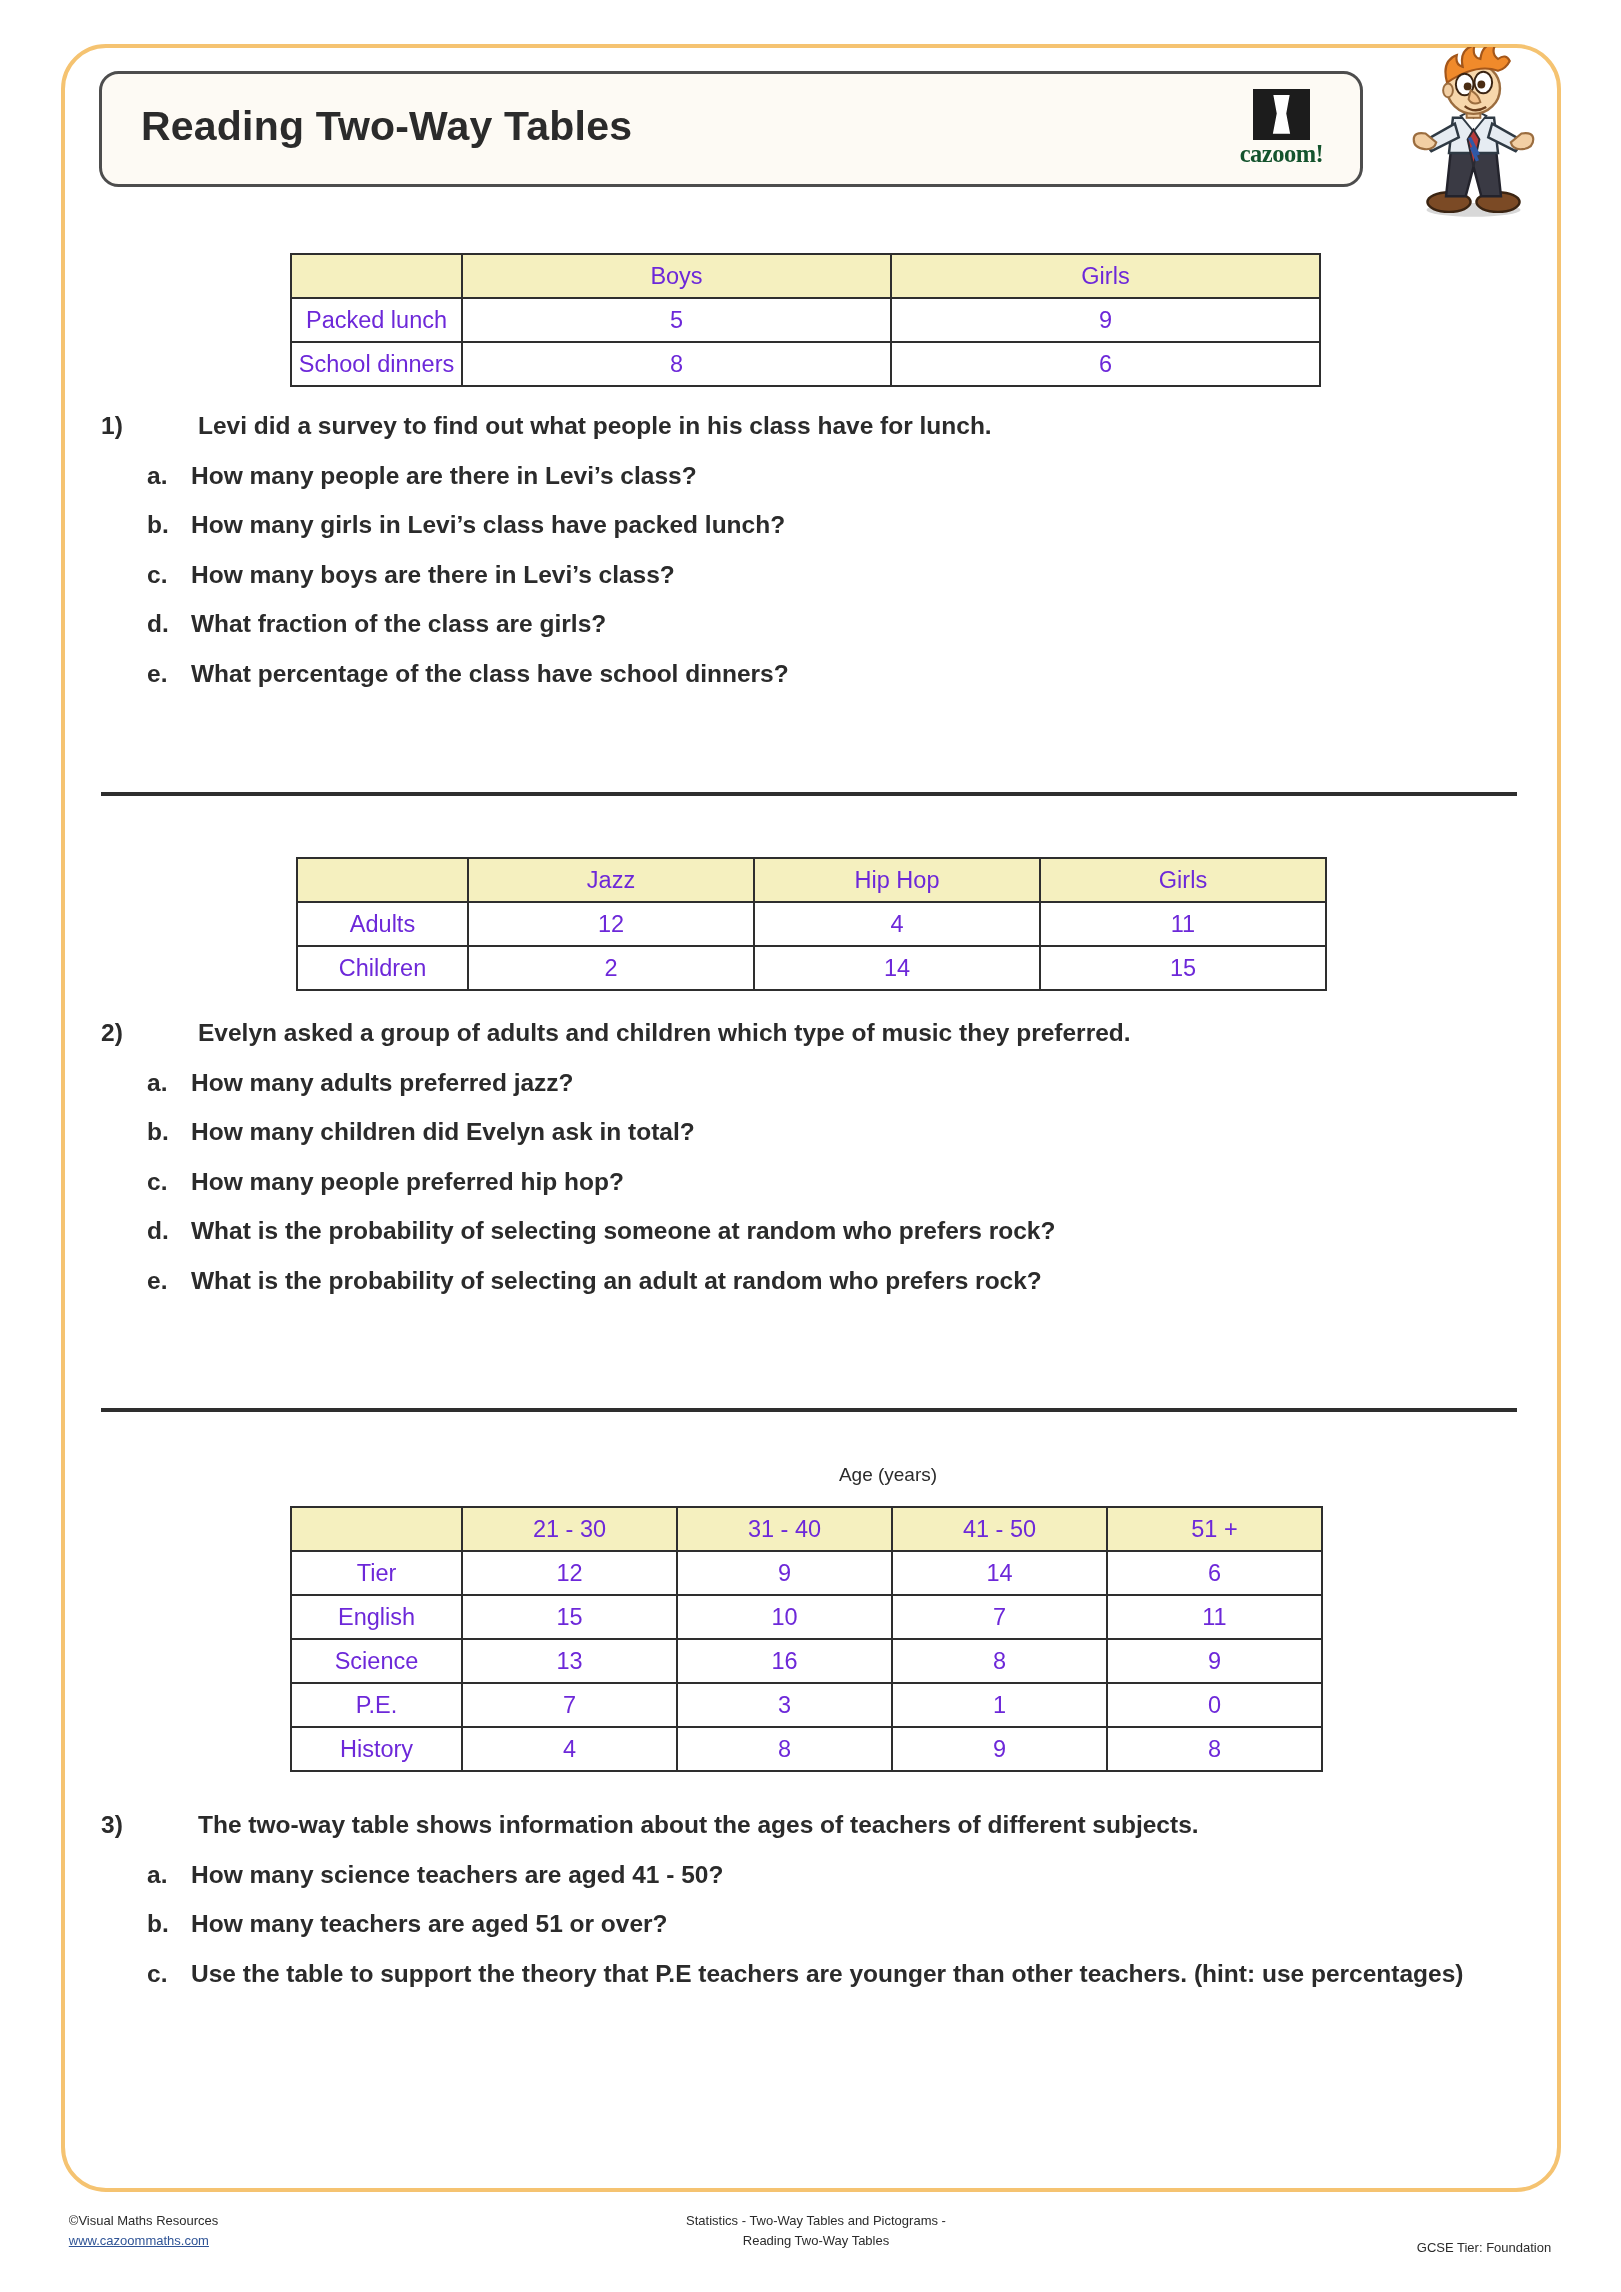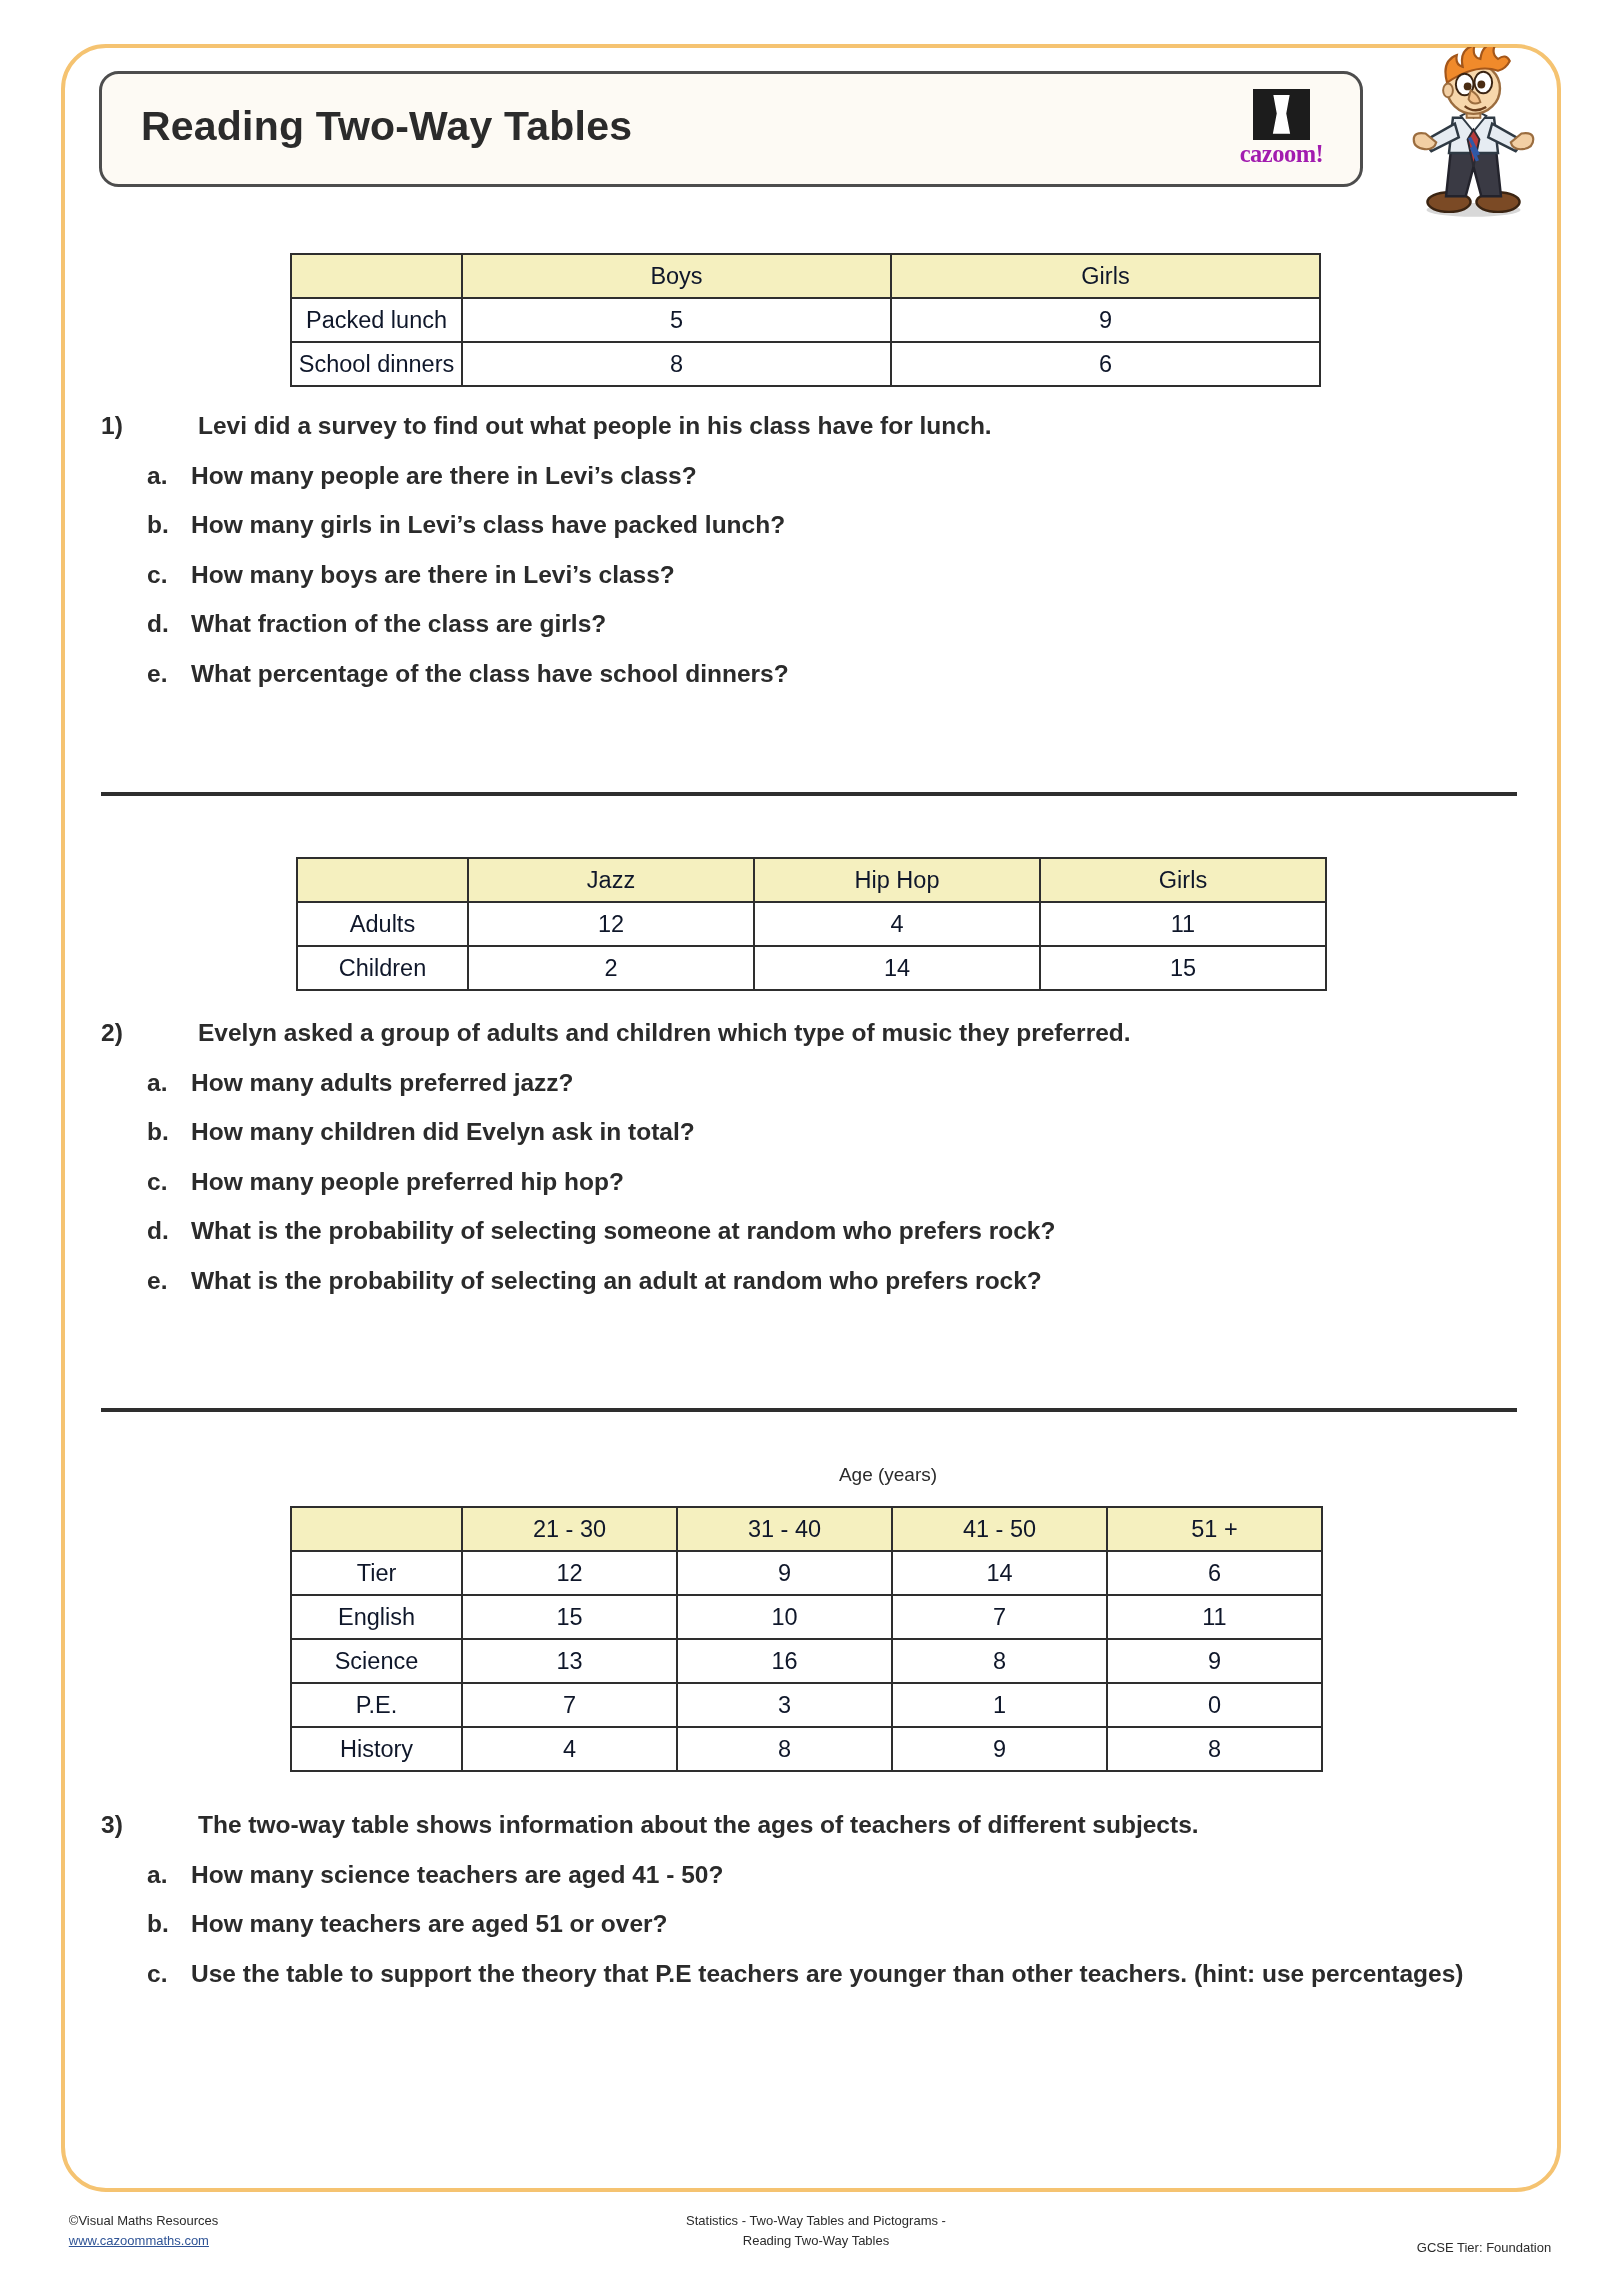--- a/index.html
+++ b/index.html
@@ -77,21 +77,21 @@
     height: 39px;
     background: #ffffff;
     clip-path: polygon(12% 0%, 88% 0%, 72% 48%, 90% 100%, 10% 100%, 28% 48%);
   }
   #brand-word {
     margin-top: 2px;
     font-family: "Liberation Serif", serif;
     font-weight: bold;
     font-size: 24.5px;
     line-height: 1;
-    color: #a21caf;
+    color: #14532d;
     letter-spacing: -0.5px;
   }
 
   
   #mascot {
     position: absolute;
     left: 1400px;
     top: 47px;
     width: 147px;
     height: 172px;
@@ -101,21 +101,21 @@
   table.twoway {
     position: absolute;
     border-collapse: collapse;
     table-layout: fixed;
     font-size: 23.5px;
   }
   table.twoway td, table.twoway th {
     border: 2px solid #2e2e2e;
     text-align: center;
     font-weight: normal;
-    color: #0f172a;
+    color: #6d28d9;
     height: 44px;
     padding: 0 3.9px;
   }
   table.twoway th { background: #f5f0bf; }
   table.twoway td.rowhead { background: #ffffff; }
 
   #table1 { left: 290px; top: 253px; width: 1029px; }
   #table2 { left: 296px; top: 857px; width: 1029px; }
   #table3 { left: 290px; top: 1506px; width: 1029px; }
 

